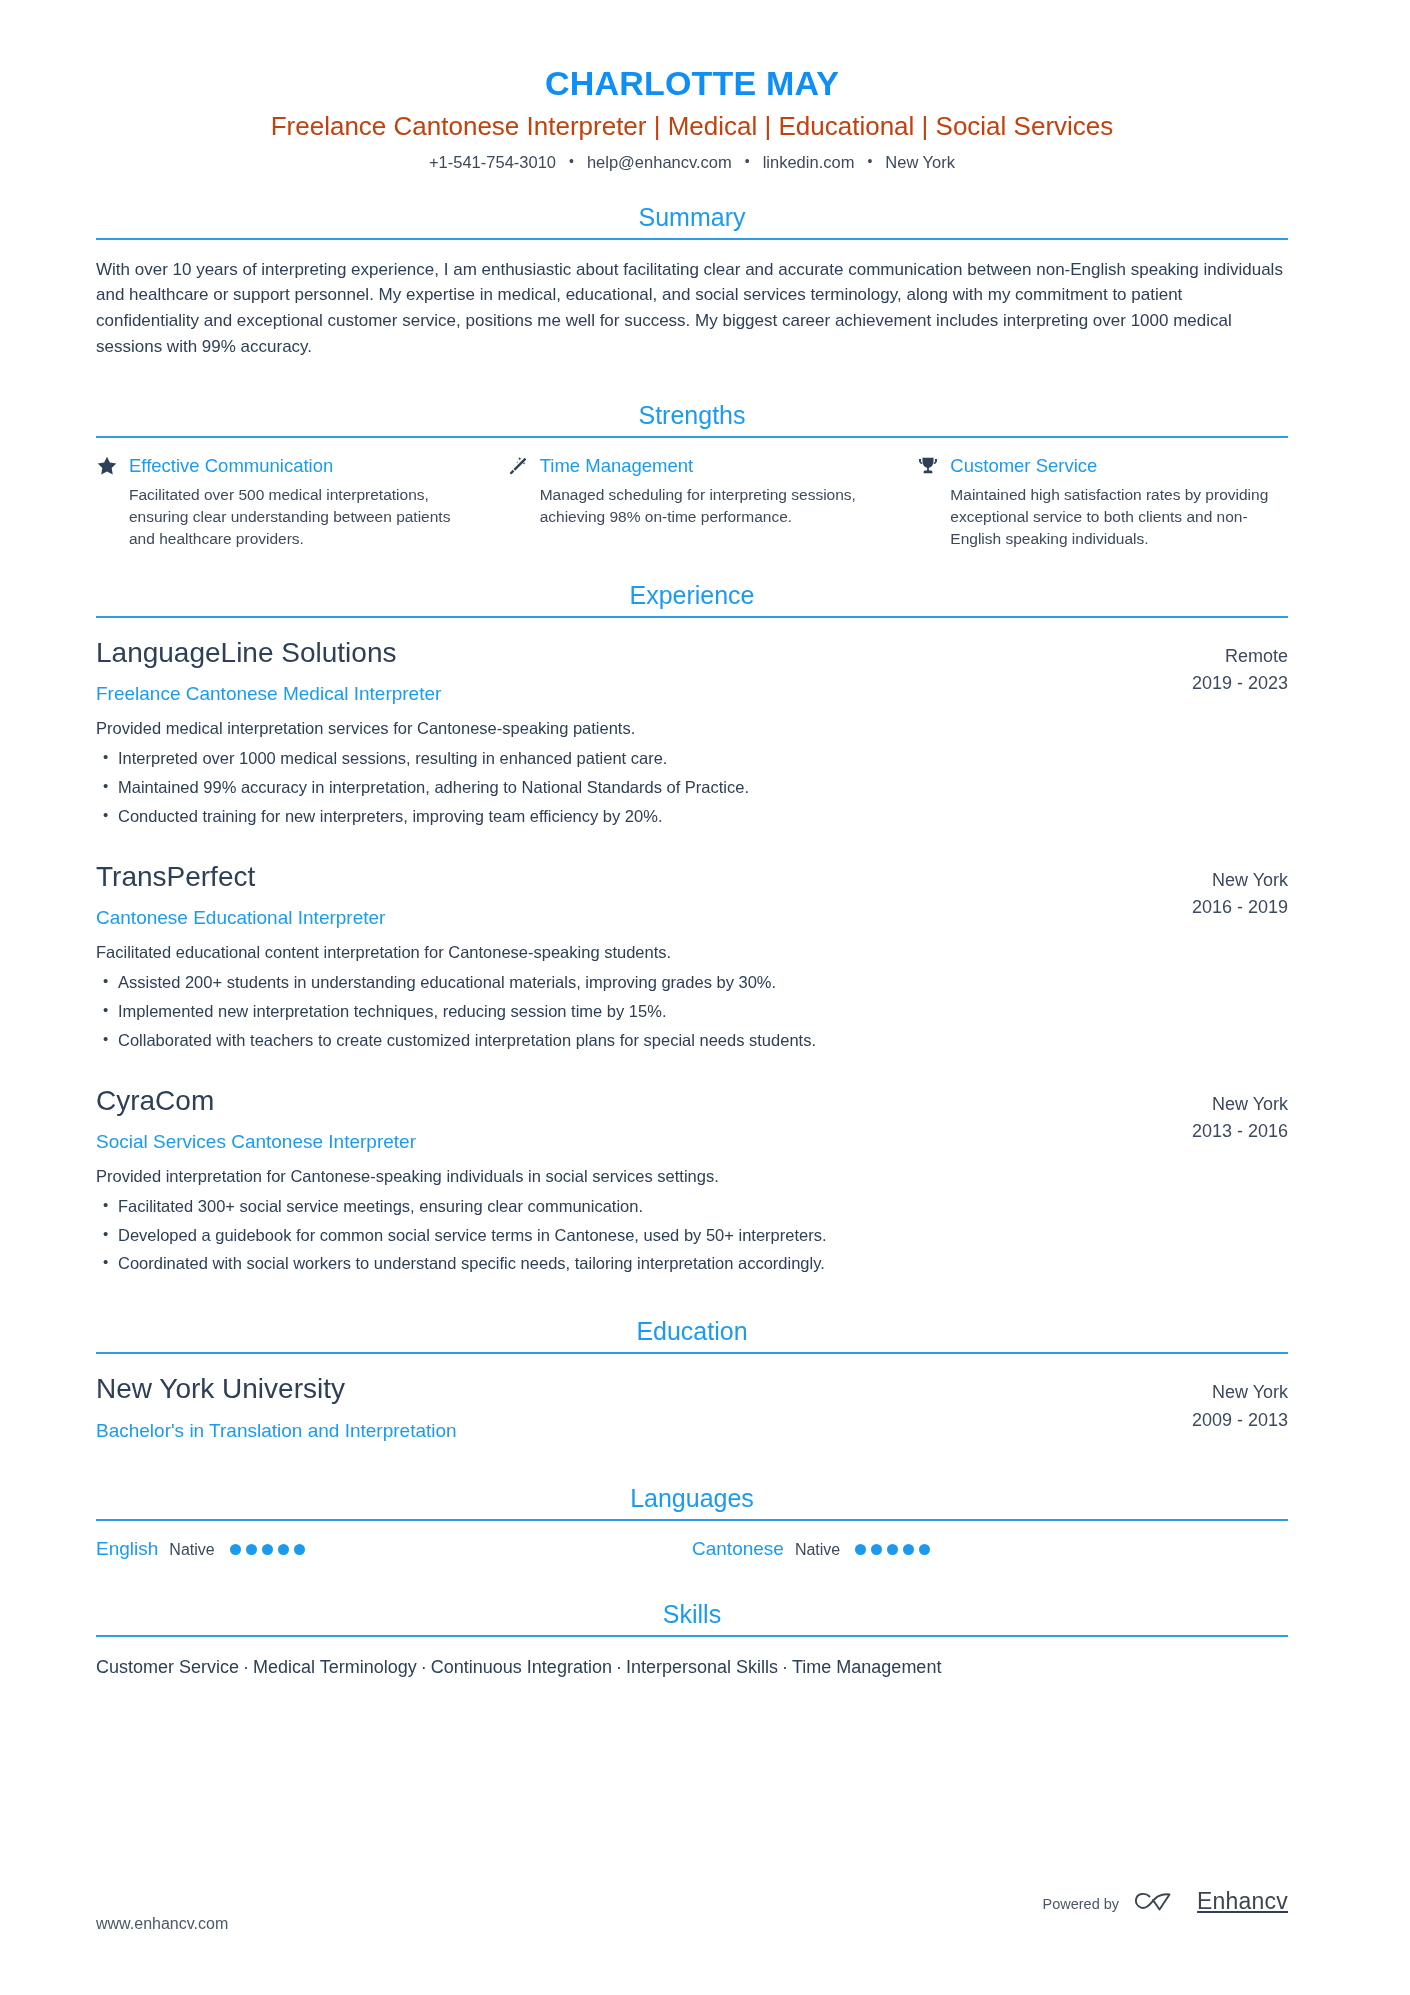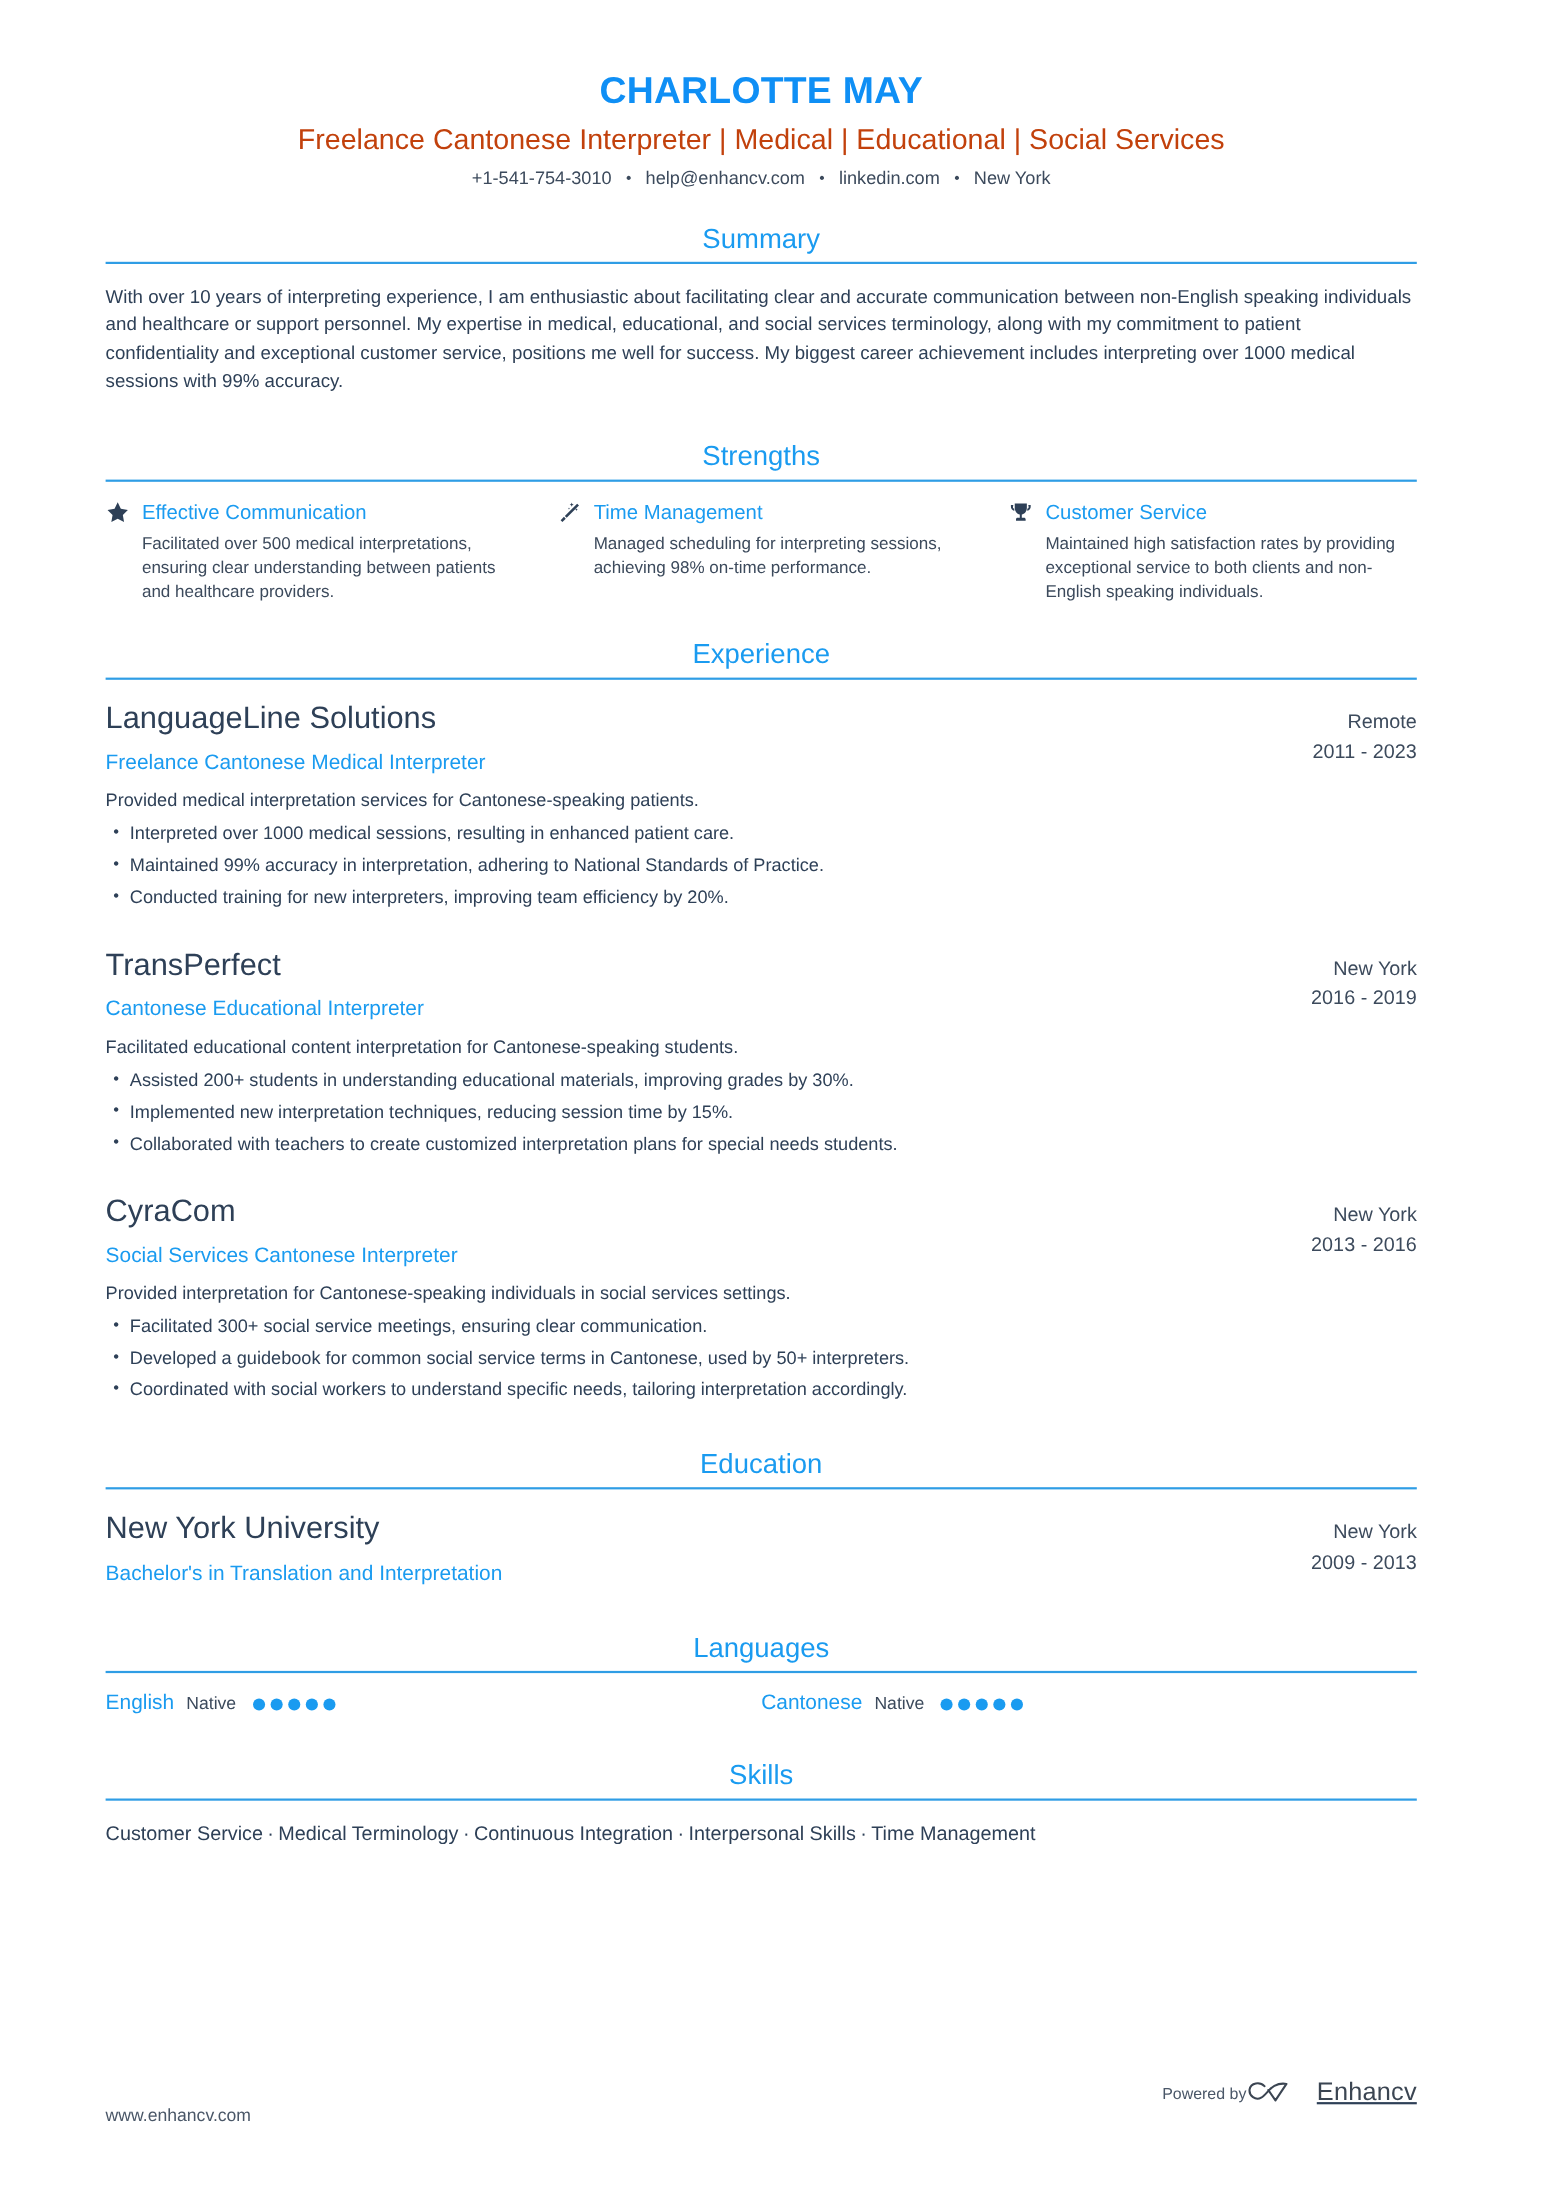--- a/index.html
+++ b/index.html
@@ -251,20 +251,21 @@
     align-items: center;
   }
   .footer-site {
     font-size: 16px;
     color: #4a5768;
     margin-top: 40px;
   }
   .footer-powered {
     display: flex;
     align-items: center;
+    gap: 14px;
   }
   .footer-powered-label {
     font-size: 14.5px;
     color: #4a5768;
   }
   .brand {
     display: flex;
     align-items: flex-start;
     gap: 10px;
     text-decoration: underline;
@@ -356,21 +357,21 @@
     <div class="section-body">
       <div id="experience-list">
           <div class="entry">
             <div class="entry-row">
               <div>
                 <div class="entry-org">LanguageLine Solutions</div>
                 <div class="entry-role">Freelance Cantonese Medical Interpreter</div>
               </div>
               <div class="entry-meta">
                 <div class="entry-location">Remote</div>
-                <div class="entry-dates">2011 - 2023</div>
+                <div class="entry-dates">2019 - 2023</div>
               </div>
             </div>
             <div class="entry-summary">Provided medical interpretation services for Cantonese-speaking patients.</div>
             <ul class="bullets">
               <li>Interpreted over 1000 medical sessions, resulting in enhanced patient care.</li>
               <li>Maintained 99% accuracy in interpretation, adhering to National Standards of Practice.</li>
               <li>Conducted training for new interpreters, improving team efficiency by 20%.</li>
             </ul>
           </div>
           <div class="entry">

